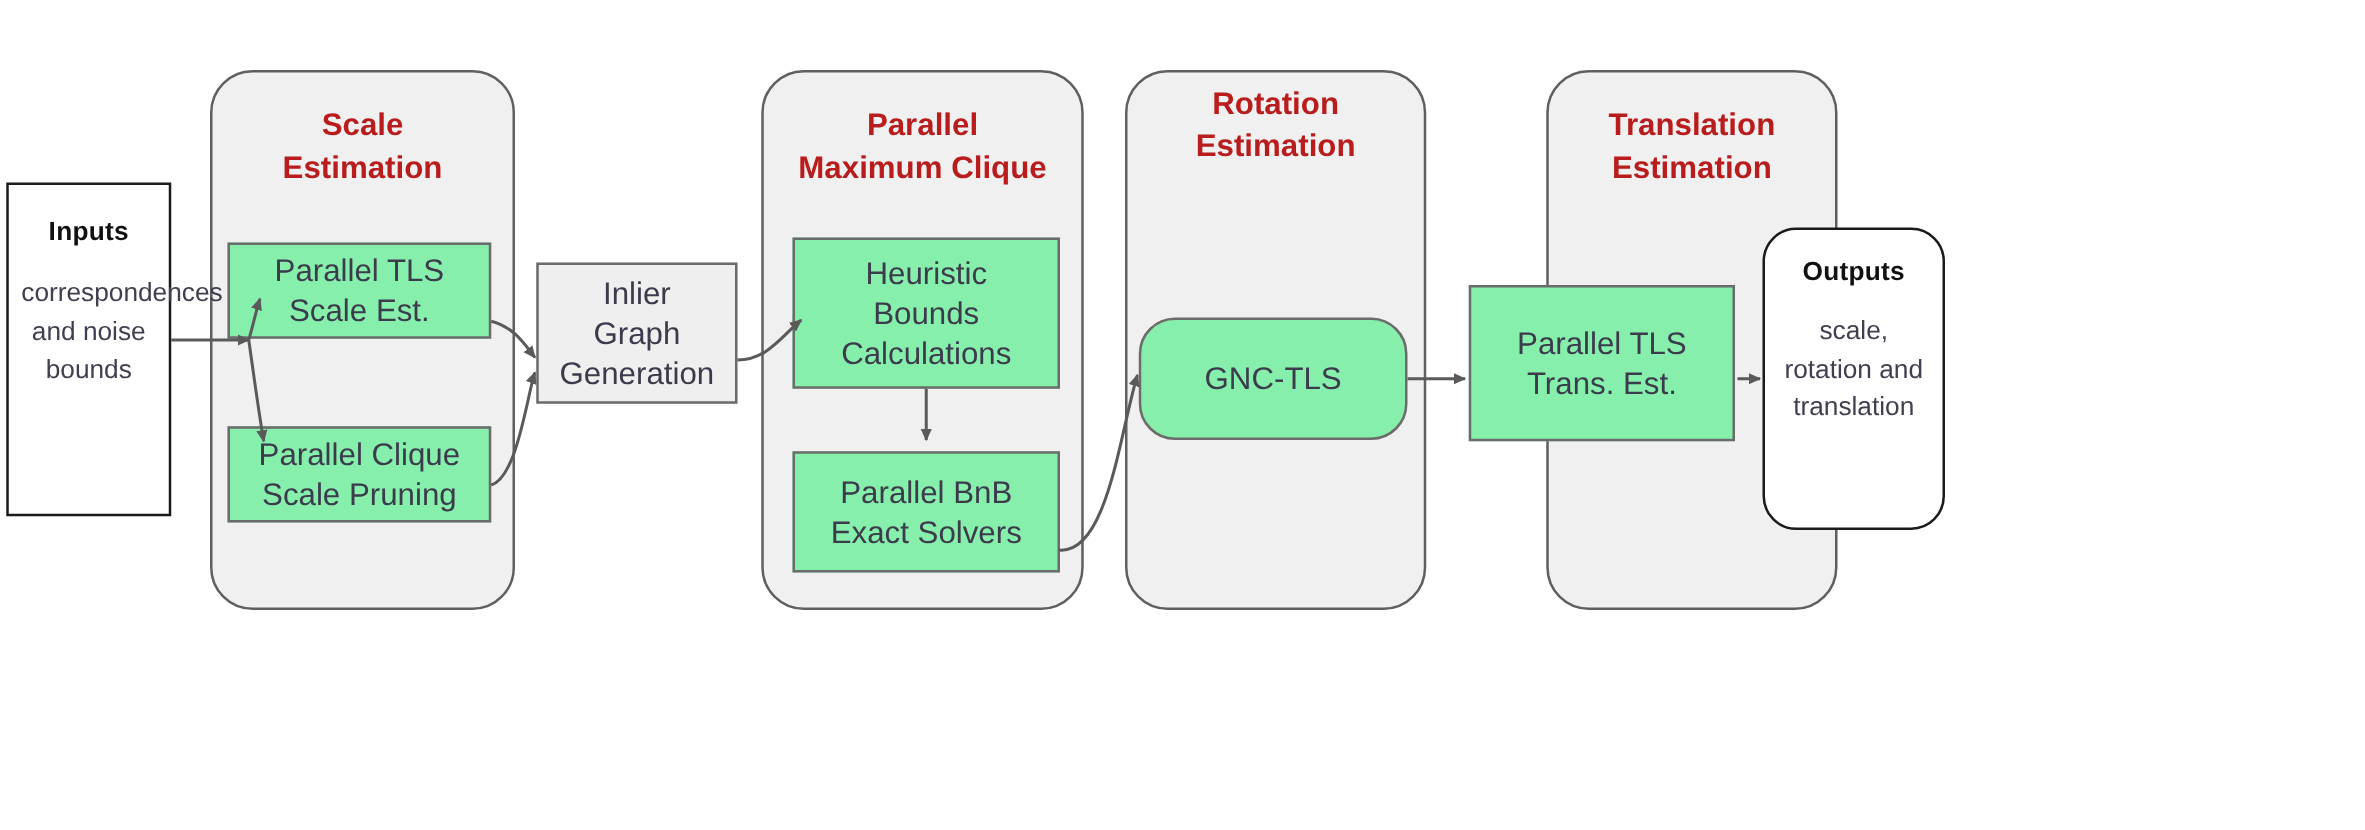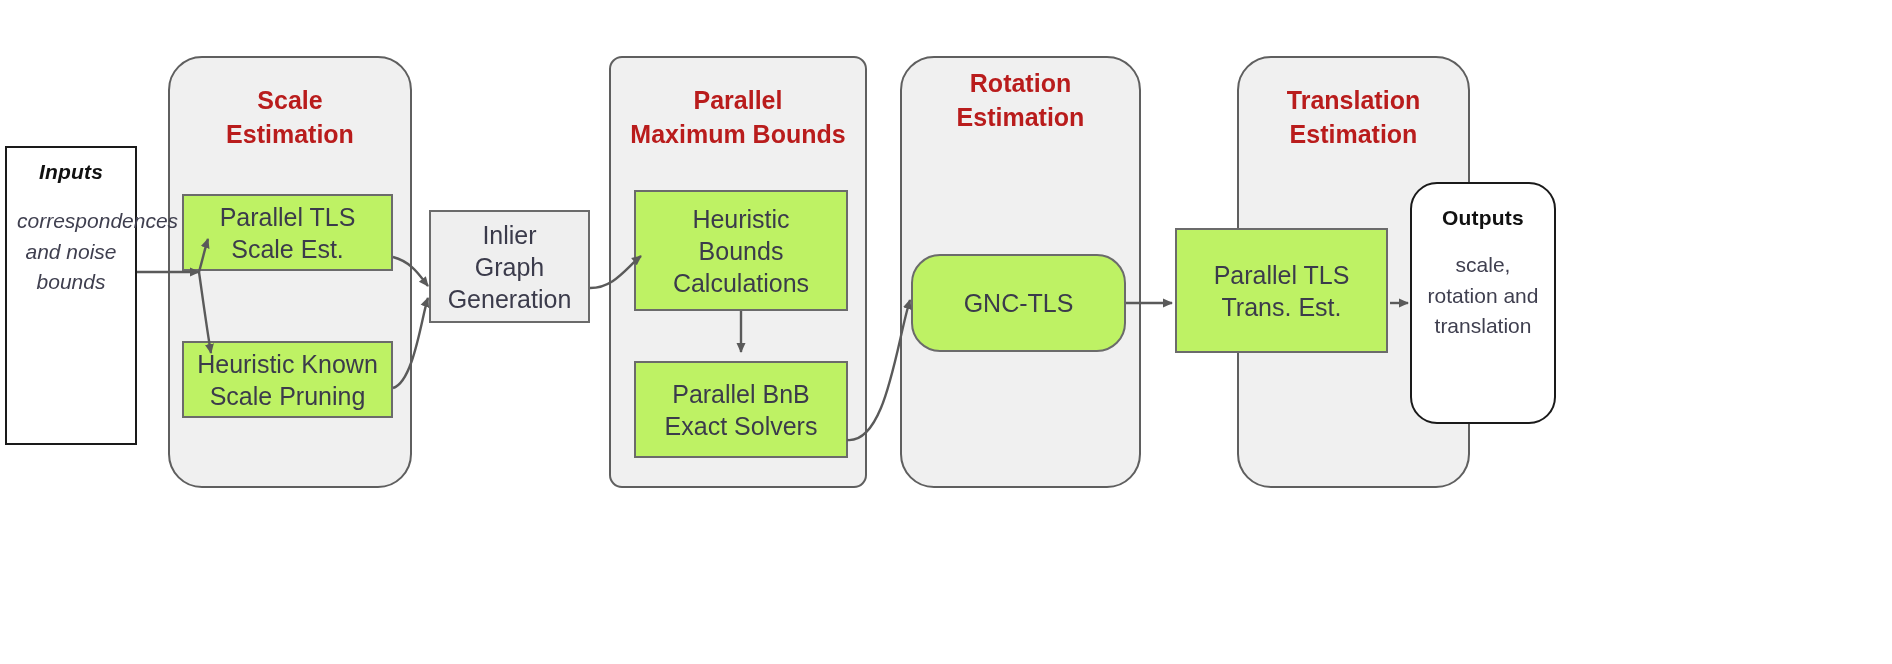--- a/index.html
+++ b/index.html
@@ -65,21 +65,21 @@
     text-align: center;
     font-weight: bold;
     font-size: 25px;
     line-height: 1.35;
     color: #b91c1c;
   }
   
   .proc {
     position: absolute;
     box-sizing: border-box;
-    background: #bef264;
+    background: #86efac;
     border: 2px solid #6b6b6b;
     display: flex;
     align-items: center;
     justify-content: center;
     text-align: center;
     font-size: 25px;
     line-height: 1.28;
     color: #3b3b4b;
     z-index: 4;
     padding: 2px 6px;
@@ -129,56 +129,56 @@
 
     <g>
       <path d="M1126,303 L1172,303" stroke="#5a5a5a" stroke-width="2.4" fill="none" marker-end="url(#ah)"></path>
     </g>
 
     <g>
       <path d="M1390,303 L1408,303" stroke="#5a5a5a" stroke-width="2.4" fill="none" marker-end="url(#ah)"></path>
     </g>
   </svg>
 
-  <div class="terminal" style="left:5px; top:146px; width:132px; height:299px; padding-top:12px;font-style:italic;">
+  <div class="terminal" style="left:5px; top:146px; width:132px; height:267px; padding-top:26px;">
     <div class="t-title">Inputs</div>
     <div class="t-body" style="margin-top:22px; width:108px;">correspondences and noise bounds</div>
   </div>
 
   <div class="stage" style="left:168px; top:56px; width:244px; height:432px;">
     <div class="stage-title" style="top:26px;">
       <div>Scale</div>
       <div>Estimation</div>
     </div>
   </div>
   <div class="proc" style="left:182px; top:194px; width:211px; height:77px;">
     <div>
       <div>Parallel TLS</div>
       <div>Scale Est.</div>
     </div>
   </div>
   <div class="proc" style="left:182px; top:341px; width:211px; height:77px;">
     <div>
-      <div>Heuristic Known</div>
+      <div>Parallel Clique</div>
       <div>Scale Pruning</div>
     </div>
   </div>
 
   <div class="proc standalone" style="left:429px; top:210px; width:161px; height:113px;">
     <div>
       <div>Inlier</div>
       <div>Graph</div>
       <div>Generation</div>
     </div>
   </div>
 
-  <div class="stage" style="left:609px; top:56px; width:258px; height:432px;border-radius:13px;">
+  <div class="stage" style="left:609px; top:56px; width:258px; height:432px;">
     <div class="stage-title" style="top:26px;">
       <div>Parallel</div>
-      <div>Maximum Bounds</div>
+      <div>Maximum Clique</div>
     </div>
   </div>
   <div class="proc" style="left:634px; top:190px; width:214px; height:121px;">
     <div>
       <div>Heuristic</div>
       <div>Bounds</div>
       <div>Calculations</div>
     </div>
   </div>
   <div class="proc" style="left:634px; top:361px; width:214px; height:97px;">

